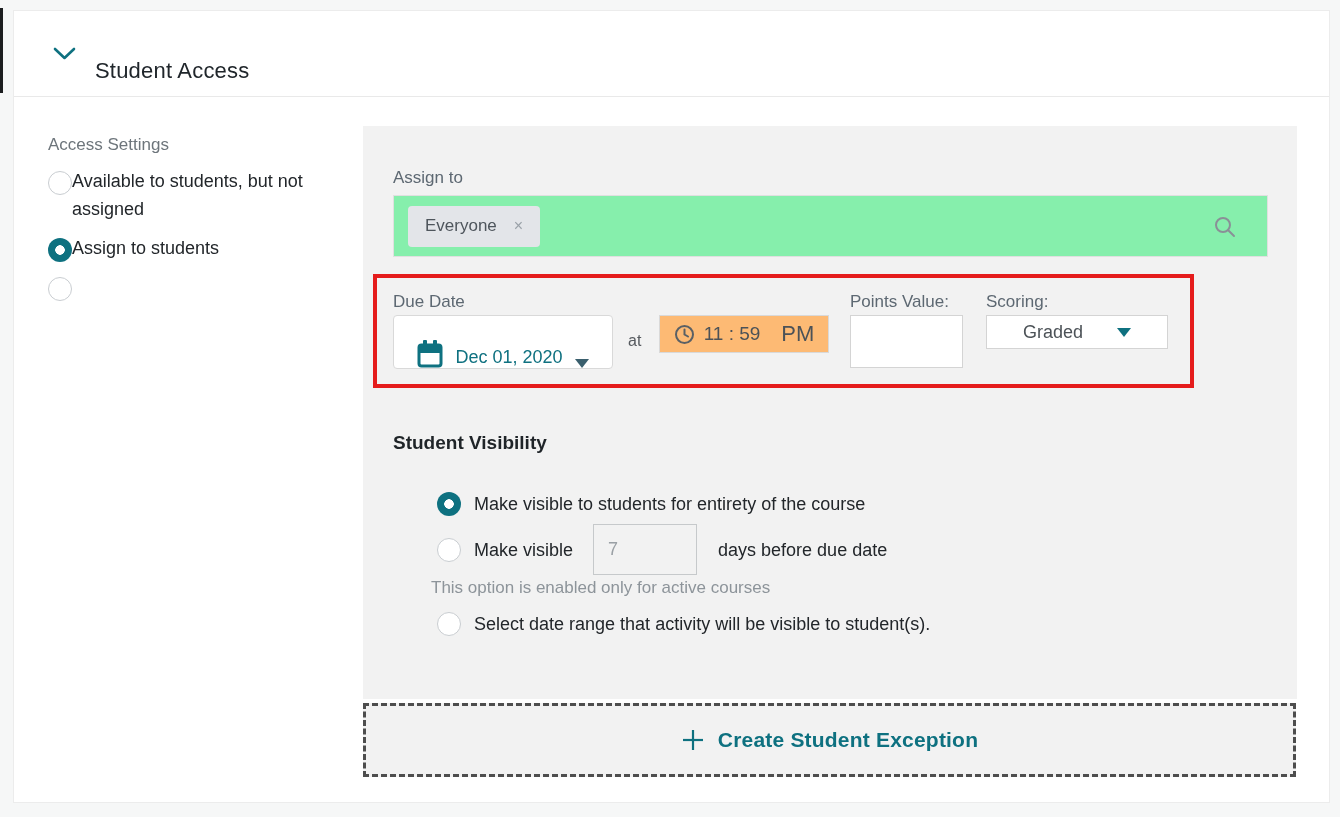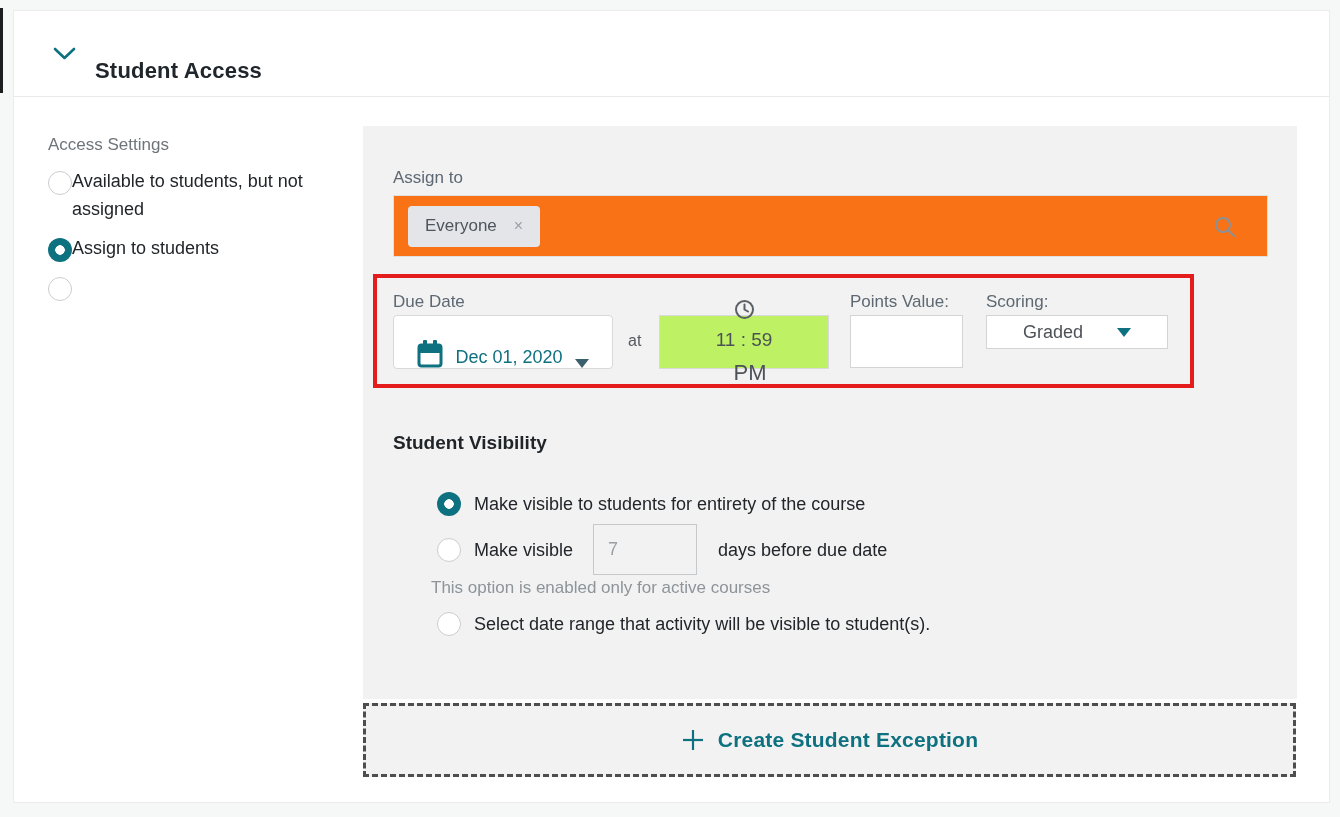--- a/index.html
+++ b/index.html
@@ -8,40 +8,40 @@
   .page { position:relative; width:1340px; height:817px; background:#f6f7f7; }
 
   .edge-mark { position:absolute; left:0; top:8px; width:3px; height:85px; background:#1b1d1f; }
 
   .card { position:absolute; left:13px; top:10px; width:1317px; height:793px;
           background:#ffffff; border:1px solid #ececec; }
 
   .card-header { height:86px; border-bottom:1px solid #e9e9e9; display:flex;
                  align-items:center; padding-left:39px; }
   .chevron { display:inline-flex; margin-right:19px; }
-  .page-title { font-size:22px; font-weight:bold; color:#20262b; letter-spacing:0.2px;margin-top:35px; }
+  .page-title { font-size:22px; font-weight:normal; color:#20262b; letter-spacing:0.2px;margin-top:35px; }
 
   
   .sidebar { position:absolute; left:34px; top:124px; width:312px; }
   .section-label { font-size:17px; color:#6d757b; margin-bottom:13px; }
   .radio-row { display:flex; margin-bottom:11px; cursor:pointer; }
   .radio { flex:0 0 24px; width:24px; height:24px; border-radius:50%;
            border:1px solid #c9cdd1; background:#fff; margin-top:3px; }
   .radio.selected { border:none;
       background:radial-gradient(circle at center, #ffffff 0 4.5px, #0e7180 5px 100%); }
   .radio-label { font-size:18px; color:#22262a; line-height:1.55; }
 
   
   .panel { position:absolute; left:349px; top:115px; width:934px; height:573px;
            background:#f2f2f2; }
   .field-label { font-size:17px; color:#5d6872; }
 
   .assign-label { position:absolute; left:30px; top:42px; }
   .assign-box { position:absolute; left:30px; top:69px; width:875px; height:62px;
-                background:#f97316; border:1px solid #e0e0e0; display:flex;
+                background:#86efac; border:1px solid #e0e0e0; display:flex;
                 align-items:center; padding:0 14px; }
   .tag { background:#e3e5e9; border-radius:4px; height:41px; display:flex;
          align-items:center; gap:17px; padding:0 17px; }
   .tag-text { font-size:17px; color:#4e555c; }
   .tag-x { font-size:16px; color:#9aa1a8; cursor:pointer; }
   .search-icon { position:absolute; right:30px; top:19px; }
 
   
   .red-box { position:absolute; left:10px; top:148px; width:821px; height:114px;
              border:4px solid #e51c1c; }
@@ -51,23 +51,23 @@
   .scoring-label { left:609px; }
   .date-select { position:absolute; left:16px; top:37px; width:220px; height:54px;
                  background:#fff; border:1px solid #d9d9d9; border-radius:4px;
                  display:flex; align-items:flex-end; justify-content:center; gap:12px;
                  cursor:pointer; }
   .date-text { font-size:18px; color:#0f7180; }
   .caret { width:0; height:0; border-left:7px solid transparent;
            border-right:7px solid transparent; border-top:9px solid #3a5f6d; }
   .caret.teal { border-top-color:#0e7180; }
   .at-label { position:absolute; left:251px; top:54px; font-size:16px; color:#55595e; }
-  .time-box { position:absolute; left:282px; top:37px; width:170px; height:54px;
-              background:#bef264; border:1px solid #d9d9d9; display:flex;
-              align-items:center; justify-content:center; gap:9px;flex-direction:column; }
+  .time-box { position:absolute; left:282px; top:37px; width:170px; height:38px;
+              background:#fdba74; border:1px solid #d9d9d9; display:flex;
+              align-items:center; justify-content:center; gap:9px; }
   .time-text { font-size:19px; color:#4c5257; }
   .meridiem { font-size:22px; color:#4c5257; margin-left:12px; }
   .points-input { position:absolute; left:473px; top:37px; width:113px; height:53px;
                   background:#fff; border:1px solid #d4d4d4; font-size:18px;
                   color:#3c4247; padding:0 10px; outline:none; }
   .scoring-select { position:absolute; left:609px; top:37px; width:182px; height:34px;
                     background:#fff; border:1px solid #d4d4d4; display:flex;
                     align-items:center; justify-content:center; gap:34px; cursor:pointer; }
   .scoring-text { font-size:18px; color:#4c5257; }
 

